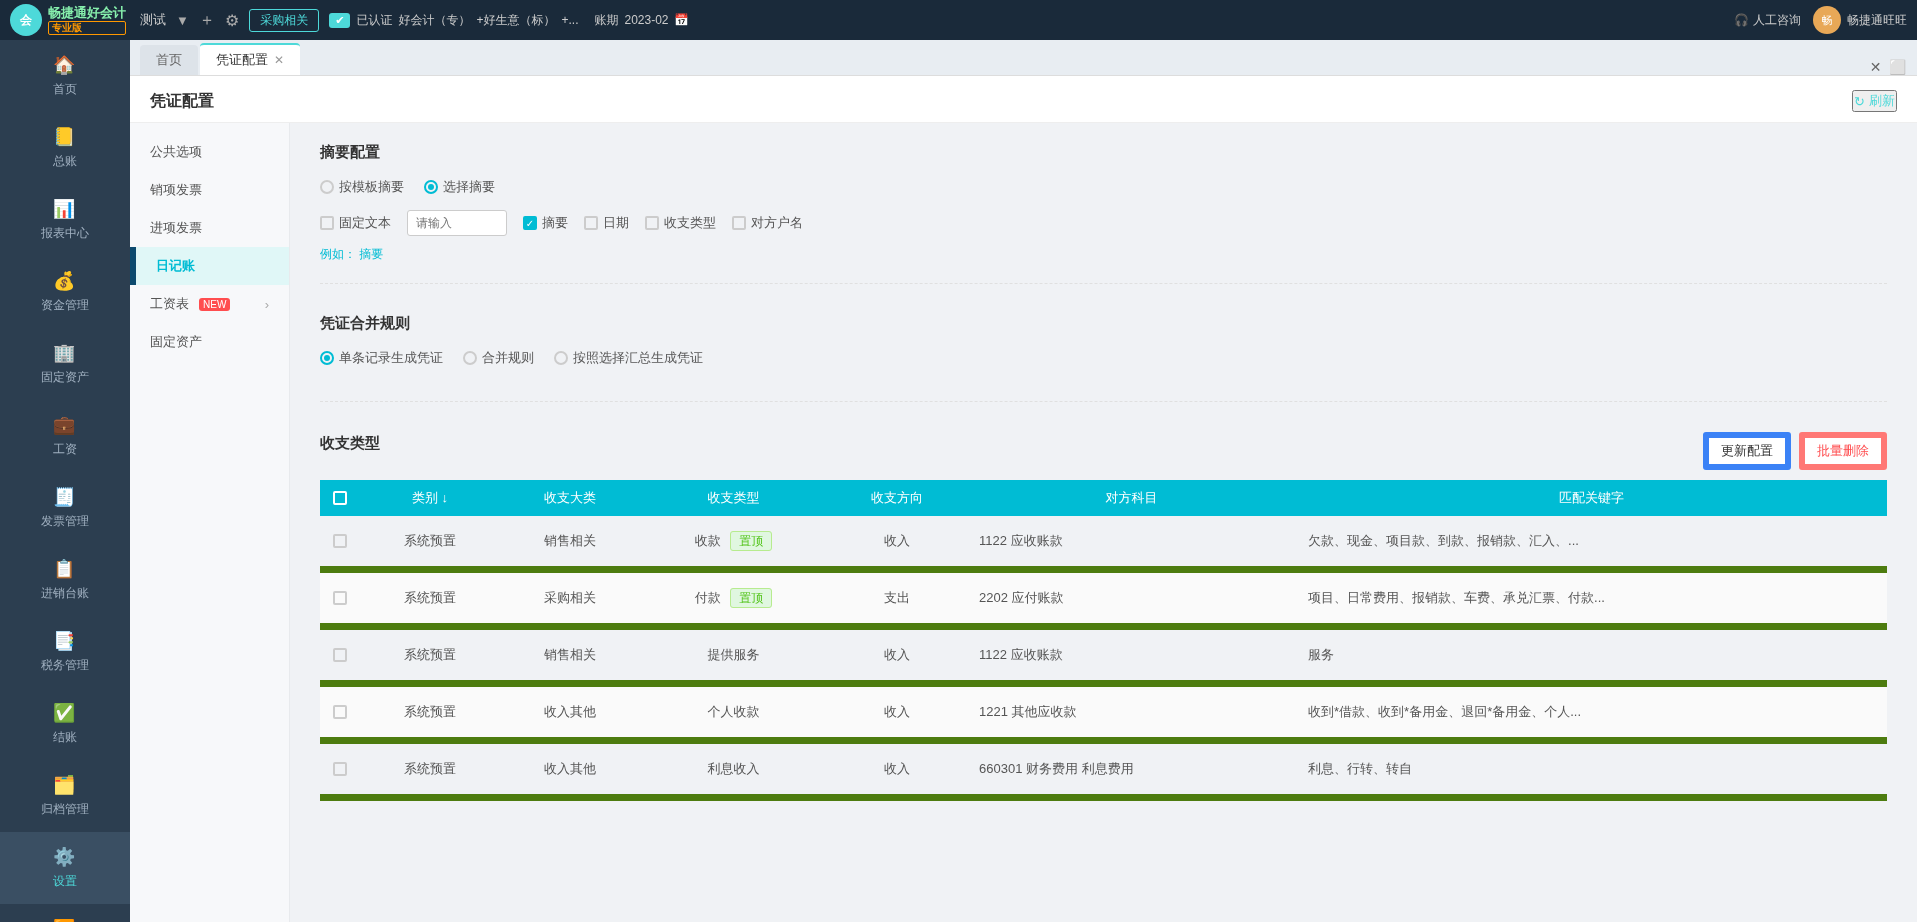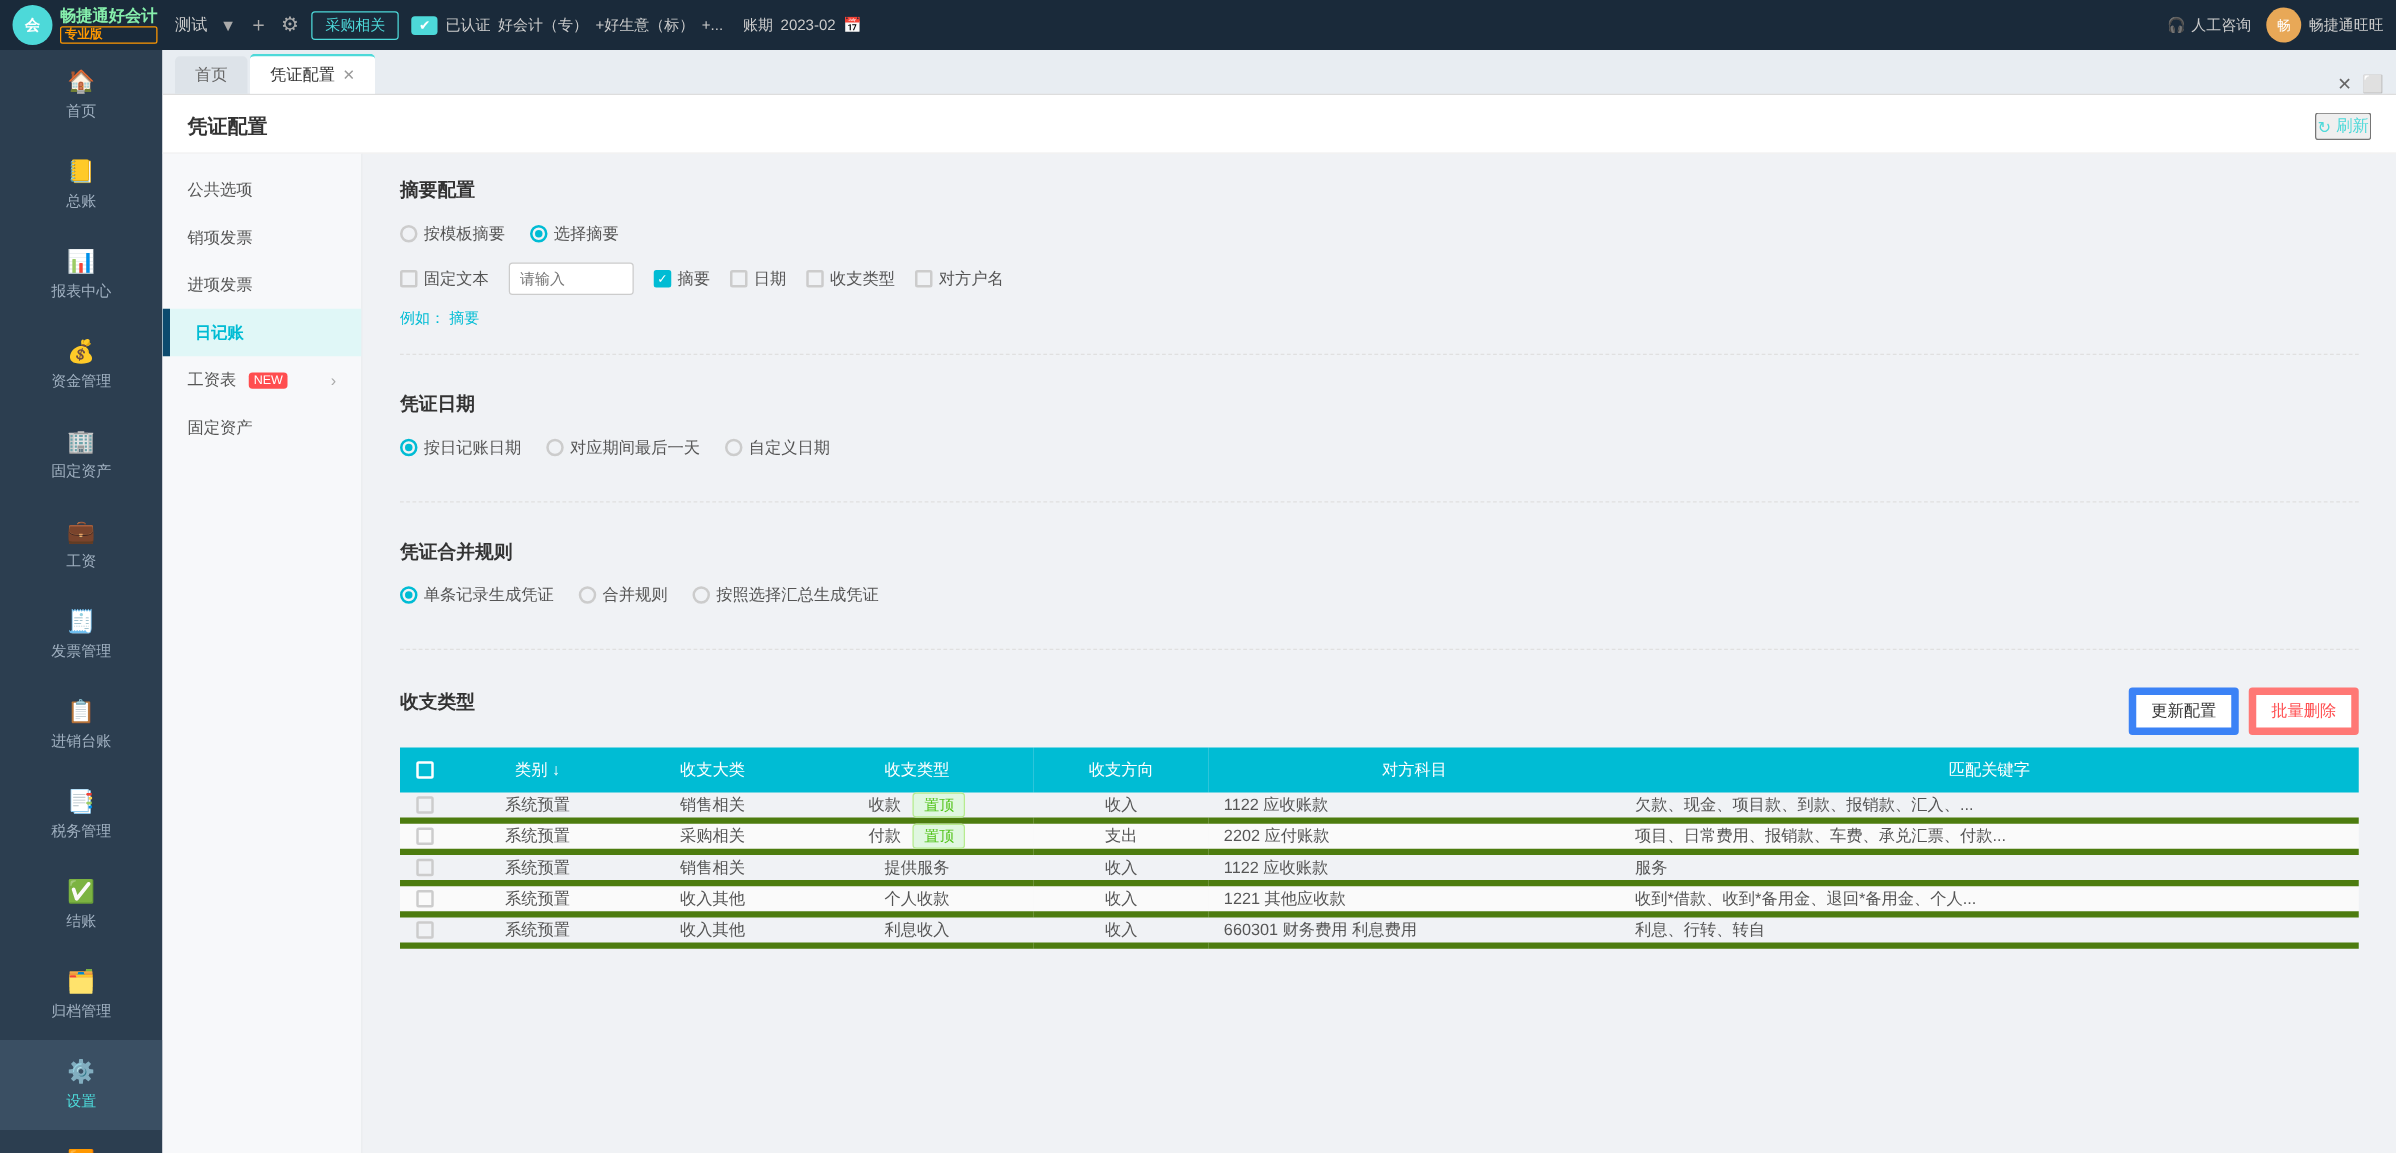--- a/index.html
+++ b/index.html
@@ -73,21 +73,21 @@
     .example-text { font-size: 12px; color: #00bcd4; margin-top: 8px; }
 
     
     .table-header-row { display: flex; align-items: center; justify-content: space-between; margin-bottom: 10px; }
     .table-actions { display: flex; gap: 8px; }
     .table-action-btn { border: 6px solid #3b82f6; background: white; padding: 4px 12px; border-radius: 3px; cursor: pointer; font-size: 13px; color: #333; }
     .table-action-btn.danger { border-color: #ff7875; color: #ff4d4f; }
 
     .data-table { width: 100%; border-collapse: collapse; }
     .data-table th { background: #00bcd4; color: white; padding: 9px 12px; text-align: center; font-size: 13px; font-weight: normal; }
-    .data-table td { padding: 1px 12px; text-align: center; border-bottom: 5px solid #4d7c0f; font-size: 13px; color: #555; }
+    .data-table td { padding: 16px 12px; text-align: center; border-bottom: 7px solid #4d7c0f; font-size: 13px; color: #555; }
     .data-table tr:nth-child(even) td { background: #fafafa; }
 
     .check-cell { width: 40px; }
     .tag-reset { background: #e0f7e0; color: #52c41a; border: 1px solid #b7eb8f; padding: 2px 8px; border-radius: 3px; font-size: 12px; cursor: pointer; }
   </style>
 </head>
 <body>
 
 <div class="topbar">
   <div class="topbar-logo">
@@ -267,37 +267,20 @@
               <div class="checkbox-box"></div>
               <span>对方户名</span>
             </div>
           </div>
           <div class="example-text">
             <span>例如：</span>
             <span>摘要</span>
           </div>
         </div>
 
-        <div class="config-section">
-          <div class="section-title">凭证日期</div>
-          <div class="radio-group">
-            <div class="radio-item">
-              <div class="radio-circle checked"></div>
-              <span>按日记账日期</span>
-            </div>
-            <div class="radio-item">
-              <div class="radio-circle"></div>
-              <span>对应期间最后一天</span>
-            </div>
-            <div class="radio-item">
-              <div class="radio-circle"></div>
-              <span>自定义日期</span>
-            </div>
-          </div>
-        </div>
 
         <div class="config-section">
           <div class="section-title">凭证合并规则</div>
           <div class="radio-group">
             <div class="radio-item">
               <div class="radio-circle checked"></div>
               <span>单条记录生成凭证</span>
             </div>
             <div class="radio-item">
               <div class="radio-circle"></div>

